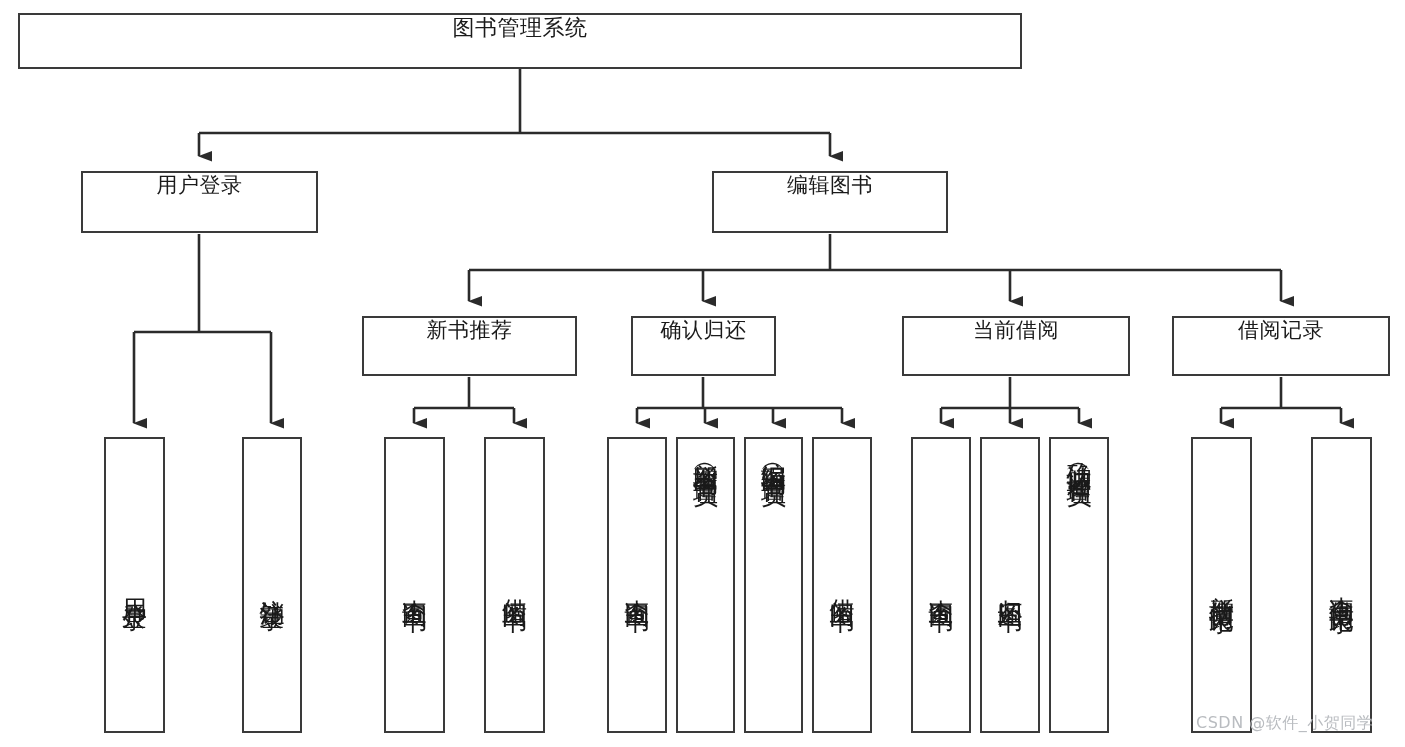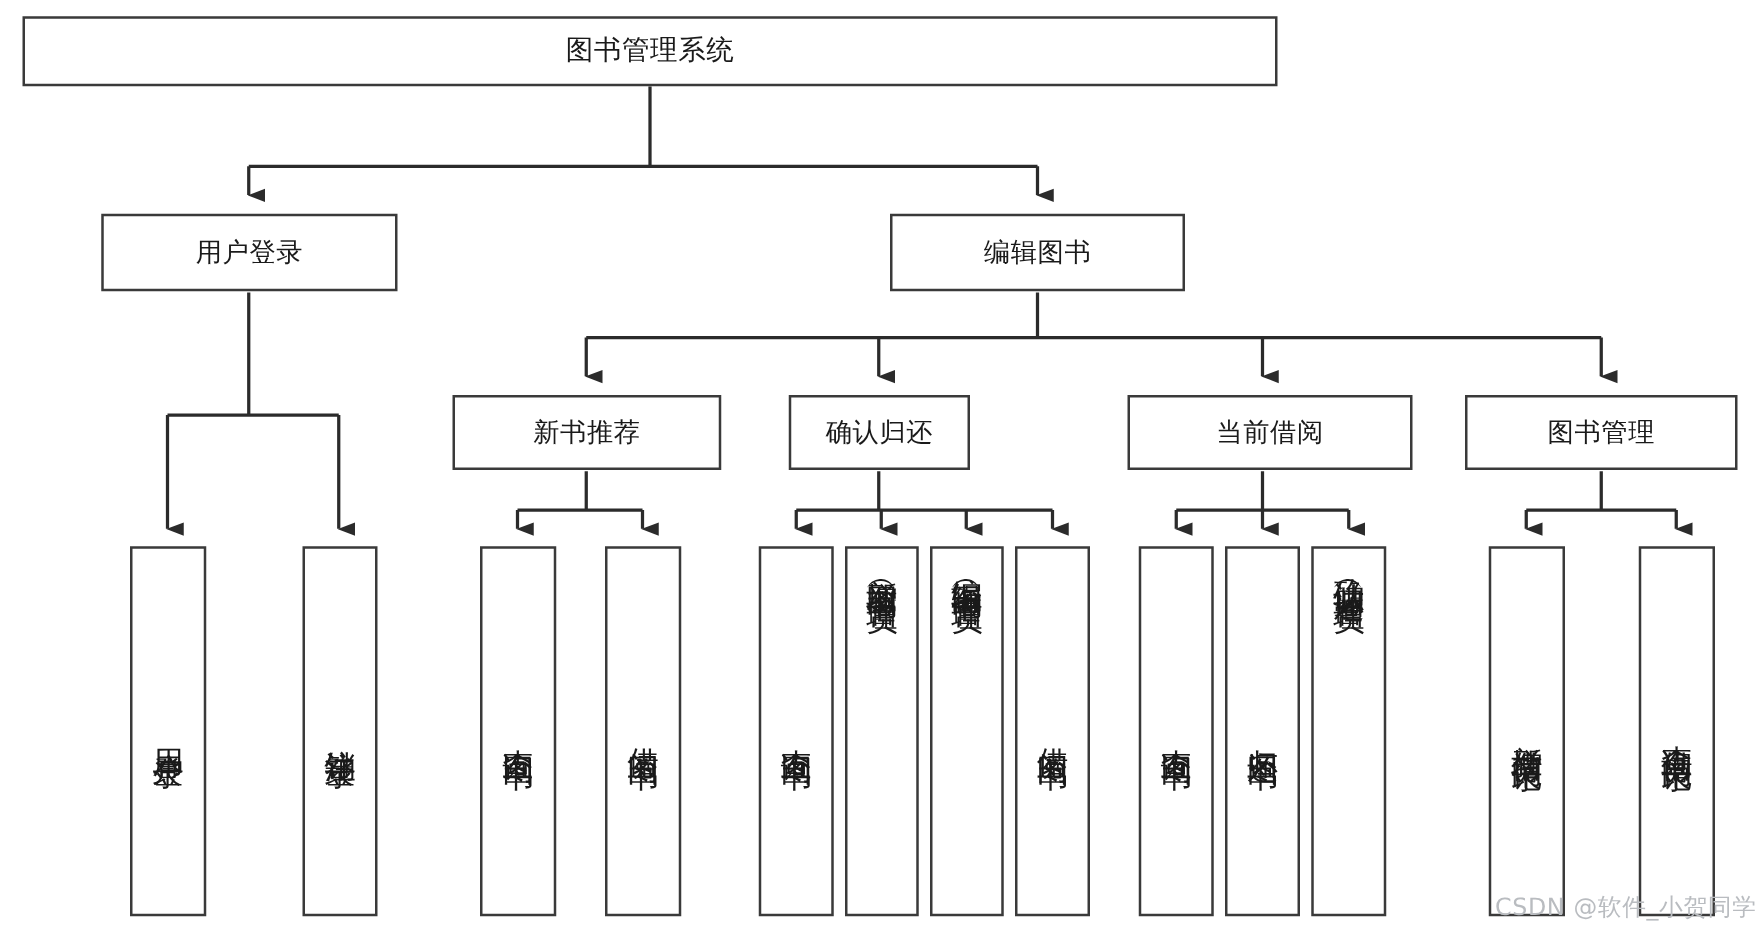--- a/index.html
+++ b/index.html
@@ -24,21 +24,20 @@
     width: 1405px;
     height: 747px;
     pointer-events: none;
   }
   .node {
     position: absolute;
     box-sizing: border-box;
     background: #ffffff;
     border: 2px solid #3a3a3a;
     display: flex;
-    align-items: center;
     justify-content: center;
     color: #1a1a1a;
   }
   .node .label {
     display: block;
     text-align: center;
     line-height: 1.18;
     white-space: nowrap;
   }
   
@@ -61,21 +60,21 @@
     line-height: 1.0;
     letter-spacing: 3px;
     white-space: nowrap;
   }
   .node.v.mid {
     align-items: center;
     padding-top: 0;
   }
   .watermark {
     position: absolute;
-    font-size: 19px;
+    font-size: 16px;
     color: #b9bcc0;
     white-space: nowrap;
     letter-spacing: 0.5px;
   }
 </style>
 </head>
 <body>
 
 <div id="canvas">
 
@@ -143,21 +142,21 @@
   <div class="node h" style="left:362px; top:316px; width:215px; height:60px;">
     <span class="label">新书推荐</span>
   </div>
   <div class="node h" style="left:631px; top:316px; width:145px; height:60px;">
     <span class="label">确认归还</span>
   </div>
   <div class="node h" style="left:902px; top:316px; width:228px; height:60px;">
     <span class="label">当前借阅</span>
   </div>
   <div class="node h" style="left:1172px; top:316px; width:218px; height:60px;">
-    <span class="label">图书管理</span>
+    <span class="label">借阅记录</span>
   </div>
 
   <div class="node v mid" style="left:104px; top:437px; width:61px; height:296px;">
     <span class="label">用户登录</span>
   </div>
   <div class="node v mid" style="left:242px; top:437px; width:60px; height:296px;">
     <span class="label">注销登录</span>
   </div>
 
   <div class="node v mid" style="left:384px; top:437px; width:61px; height:296px;">

